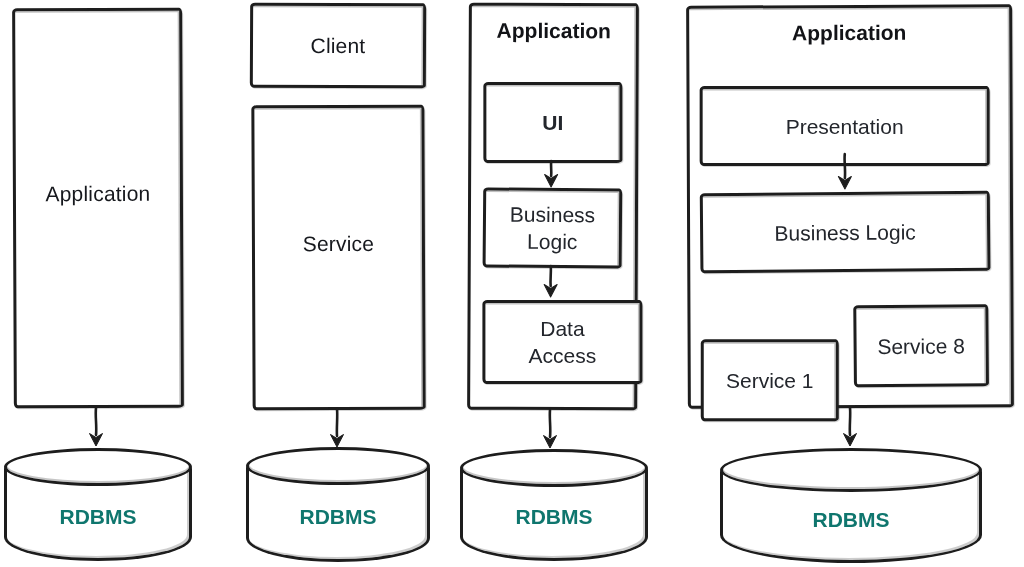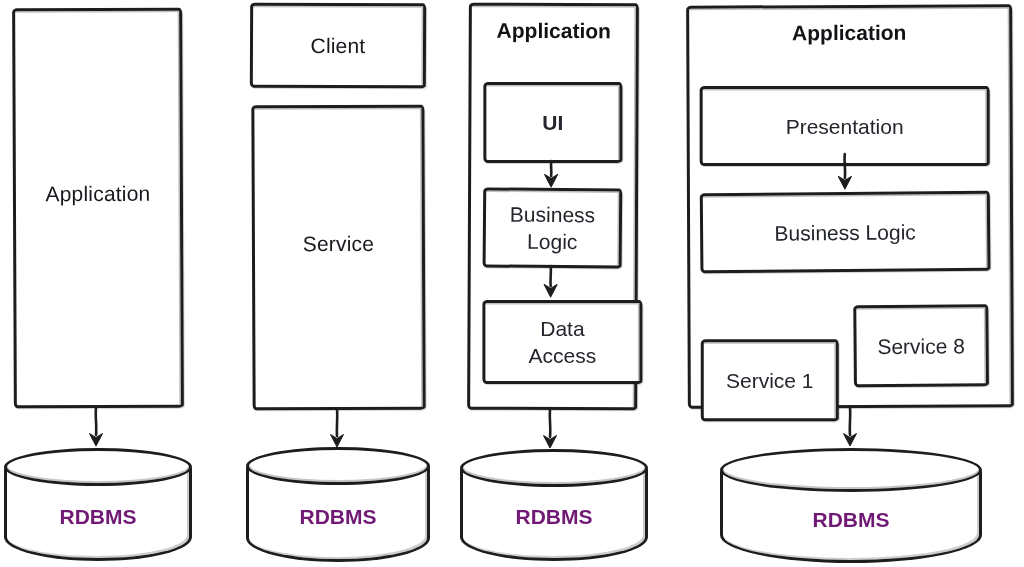--- a/index.html
+++ b/index.html
@@ -36,21 +36,21 @@
     box-shadow:inset 0 -2px 0 rgba(29,29,29,.25);
   }
   .cyl-body{
     position:absolute;left:0;right:0;bottom:0;background:#fff;
     border:3px solid #1d1d1d;border-top:none;box-sizing:border-box;z-index:1;
     border-radius:2px 2px 50% 50% / 2px 2px 24px 24px;
     box-shadow:inset -2px -2px 0 rgba(29,29,29,.22);
   }
   .cyl-label{
     position:absolute;left:0;right:0;text-align:center;z-index:3;
-    font-weight:bold;font-size:21px;color:#701a75;
+    font-weight:bold;font-size:21px;color:#0f766e;
   }
 </style>
 </head>
 <body>
 
 <div class="canvas">
 
   <div class="box flexc r1" style="left:13px;top:8px;width:170px;height:400px;">
     <span class="title-bold nudge-up">Application</span>
   </div>

